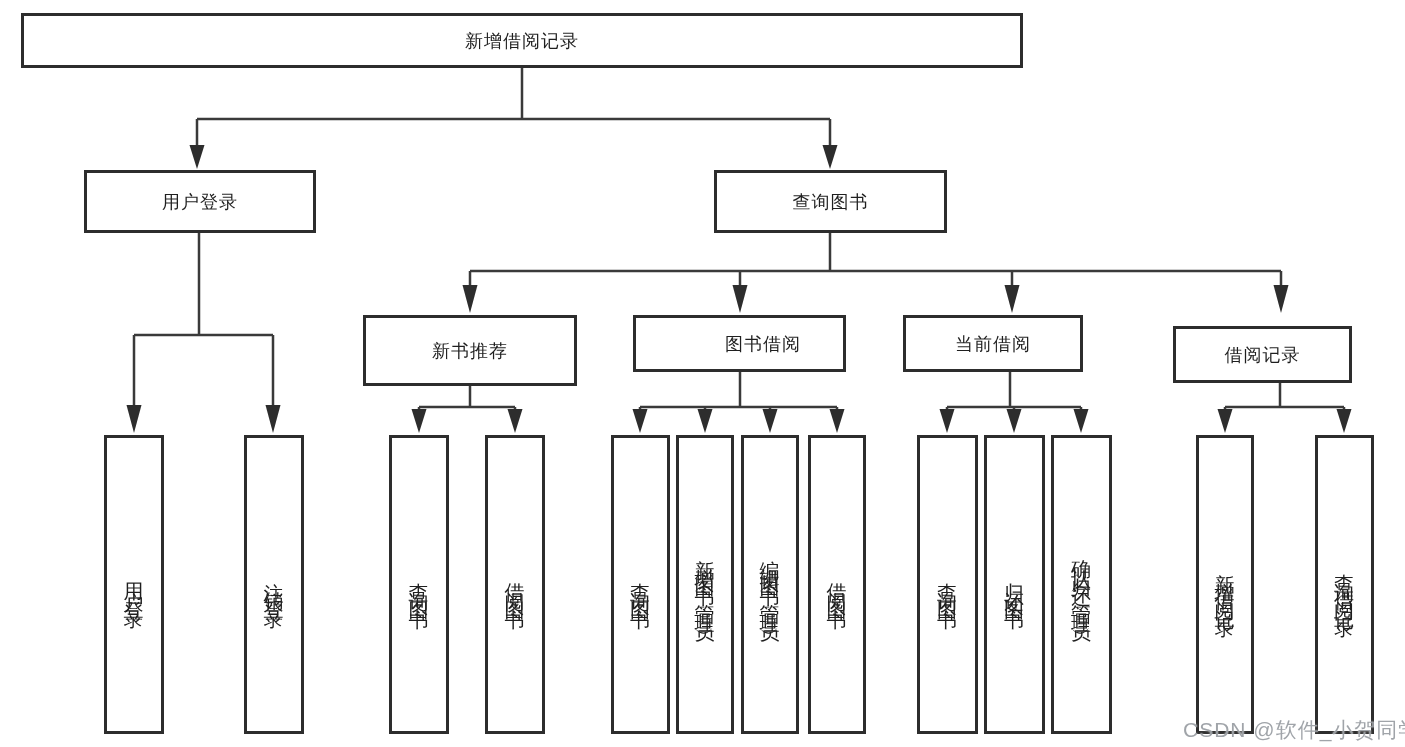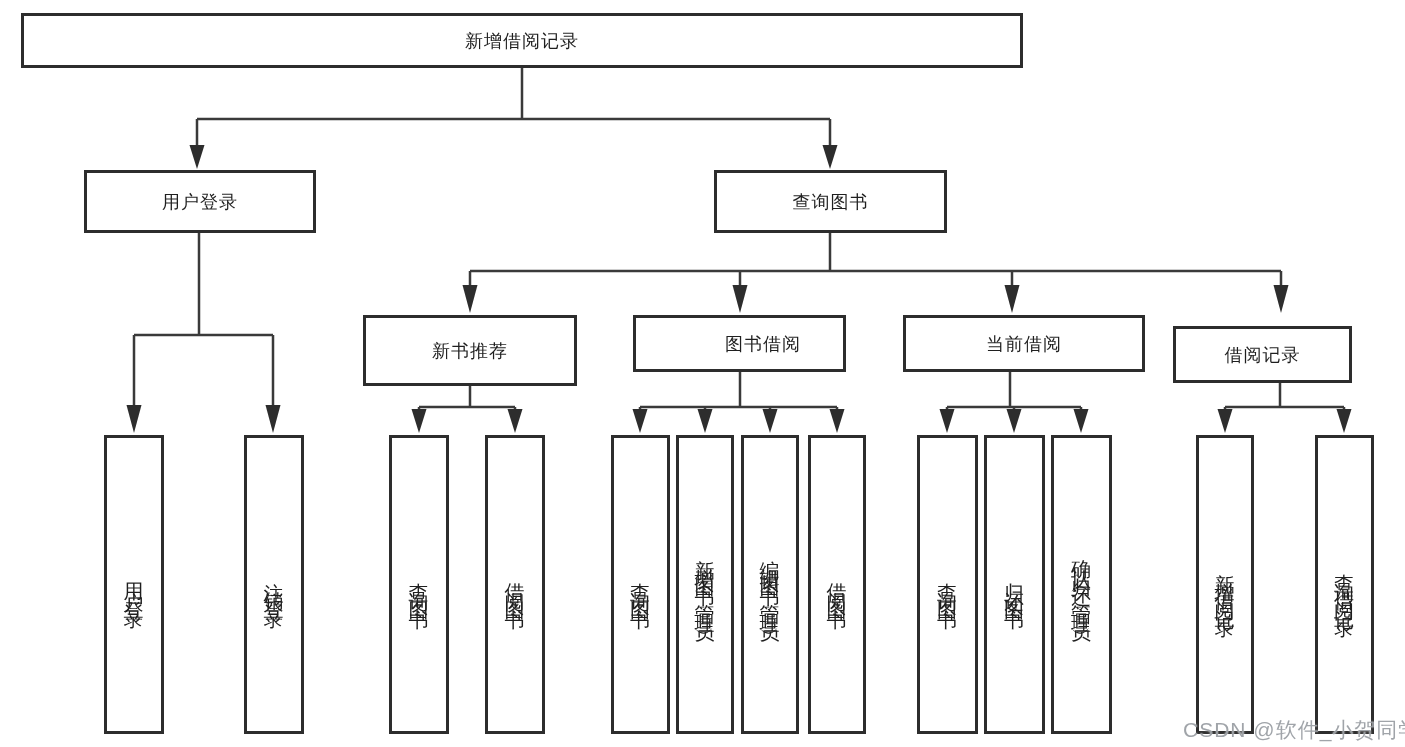--- a/index.html
+++ b/index.html
@@ -96,21 +96,21 @@
     </g>
   </svg>
 
   <div class="node h-node" style="left:21px; top:13px; width:1002px; height:55px;">新增借阅记录</div>
 
   <div class="node h-node" style="left:84px; top:170px; width:232px; height:63px;">用户登录</div>
   <div class="node h-node" style="left:714px; top:170px; width:233px; height:63px;">查询图书</div>
 
   <div class="node h-node" style="left:363px; top:315px; width:214px; height:71px;">新书推荐</div>
   <div class="node h-node" style="left:633px; top:315px; width:213px; height:57px;padding-left:47px;">图书借阅</div>
-  <div class="node h-node" style="left:903px; top:315px; width:242px; height:57px;">当前借阅</div>
+  <div class="node h-node" style="left:903px; top:315px; width:180px; height:57px;">当前借阅</div>
   <div class="node h-node" style="left:1173px; top:326px; width:179px; height:57px;">借阅记录</div>
 
   <div class="node v-node" style="left:104px; top:435px; width:60px; height:299px;">用户登录</div>
   <div class="node v-node" style="left:244px; top:435px; width:60px; height:299px;">注销登录</div>
 
   <div class="node v-node" style="left:389px; top:435px; width:60px; height:299px;">查询图书</div>
   <div class="node v-node" style="left:485px; top:435px; width:60px; height:299px;">借阅图书</div>
 
   <div class="node v-node" style="left:611px; top:435px; width:59px; height:299px;">查询图书</div>
   <div class="node v-node" style="left:676px; top:435px; width:58px; height:299px;">新增图书（管理员）</div>

